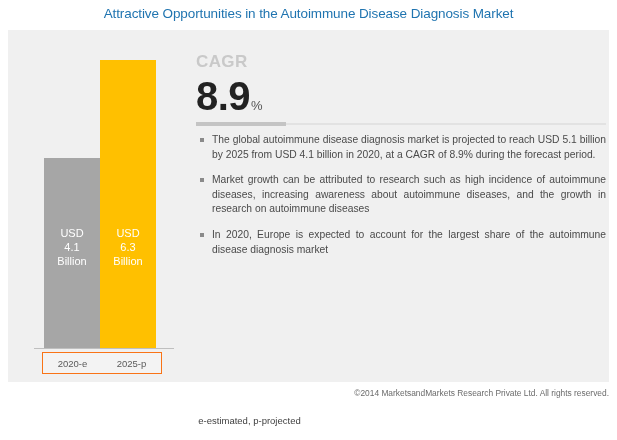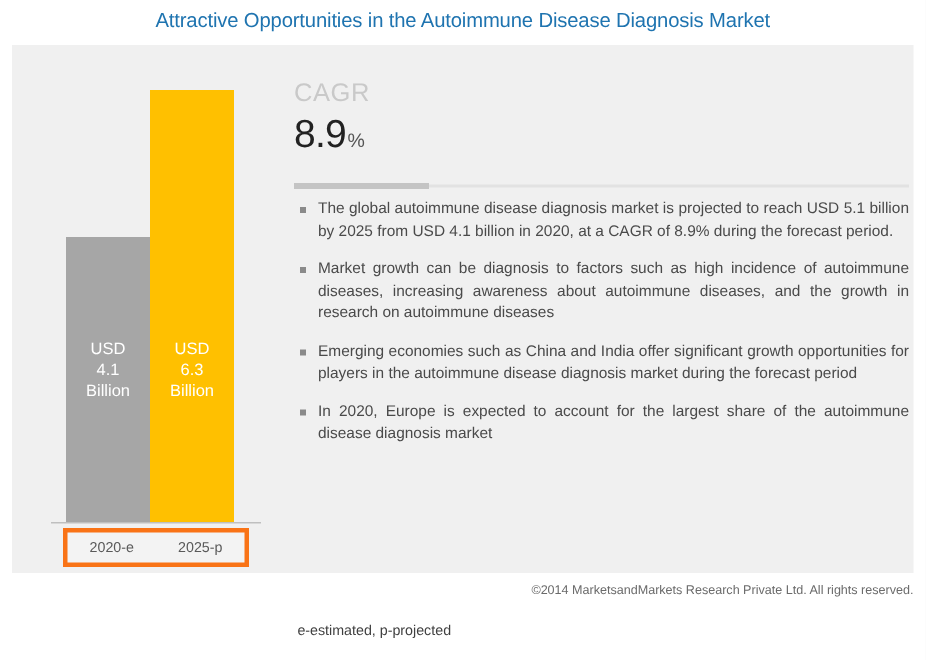--- a/index.html
+++ b/index.html
@@ -95,21 +95,21 @@
     background: #bfbfbf;
   }
 
   #axis-labels {
     position: absolute;
     left: 26px;
     top: 322px;
     width: 118px;
     height: 20px;
     display: flex;
-    border: 3px solid #f97316;
+    border: 1px solid #f97316;
     background: #f3f3f3;
   }
   .axis-cell {
     flex: 1 1 50%;
     font-size: 9.5px;
     color: #5a5a5a;
     display: flex;
     align-items: center;
     justify-content: center;
   }
@@ -122,33 +122,33 @@
     width: 413px;
     height: 352px;
   }
 
   #cagr-label {
     position: absolute;
     left: 0;
     top: 22px;
     font-size: 17px;
     color: #c9c9c9;
-    font-weight: normal;
+    font-weight: bold;
     letter-spacing: 0.4px;
   }
   #cagr-value-row {
     position: absolute;
     left: 0;
     top: 44px;
     display: flex;
     align-items: baseline;
   }
   #cagr-number {
-    font-size: 26px;
-    font-weight: normal;
+    font-size: 40px;
+    font-weight: bold;
     color: #222222;
     letter-spacing: -0.5px;
   }
   #cagr-percent {
     font-size: 13px;
     color: #555555;
     margin-left: 1px;
   }
 
   #divider-row {
@@ -269,22 +269,21 @@
       <span id="cagr-percent">%</span>
     </div>
 
     <div id="divider-row">
       <div id="divider-accent"></div>
       <div id="divider-rest"></div>
     </div>
 
     <ul id="bullet-list">
       <li class="bullet-item">The global autoimmune disease diagnosis market is projected to reach USD 5.1 billion by 2025 from USD 4.1 billion in 2020, at a CAGR of 8.9% during the forecast period.</li>
-      <li class="bullet-item">Market growth can be diagnosis to factors such as high incidence of autoimmune diseases, increasing awareness about autoimmune diseases, and the growth in research on autoimmune diseases</li>
-      <li class="bullet-item">Emerging economies such as China and India offer significant growth opportunities for players in the autoimmune disease diagnosis market during the forecast period</li>
+      <li class="bullet-item">Market growth can be attributed to research such as high incidence of autoimmune diseases, increasing awareness about autoimmune diseases, and the growth in research on autoimmune diseases</li>
       <li class="bullet-item">In 2020, Europe is expected to account for the largest share of the autoimmune disease diagnosis market</li>
     </ul>
 
   </div>
 
 </div>
 
 <div id="copyright-line">©2014 MarketsandMarkets  Research Private Ltd. All rights reserved.</div>
 <div id="footnote-line">e-estimated, p-projected</div>
 

